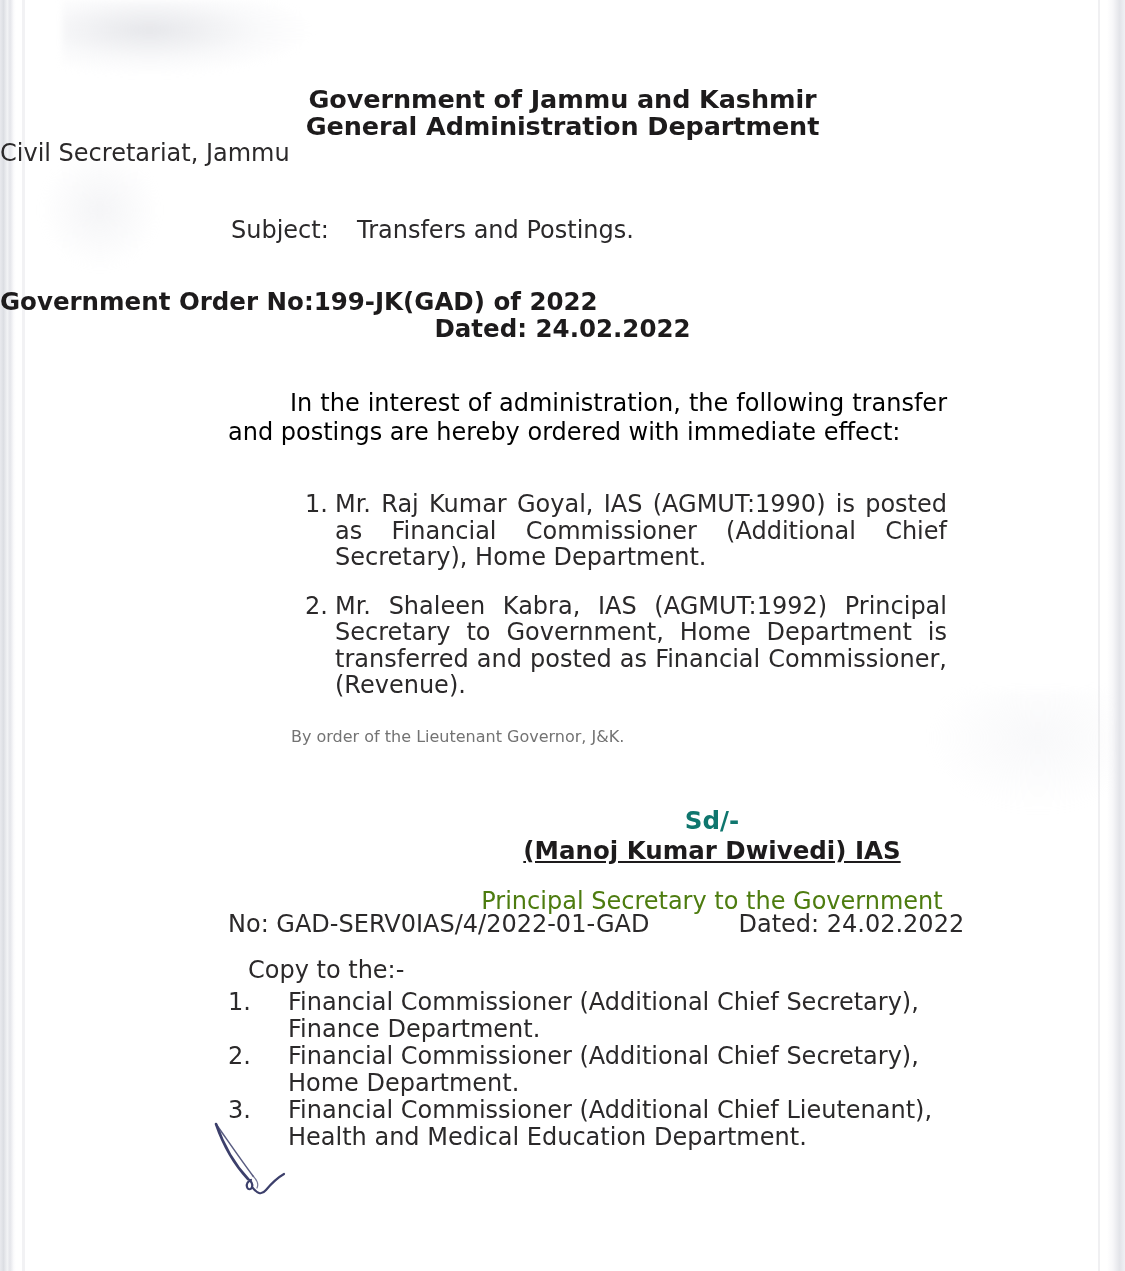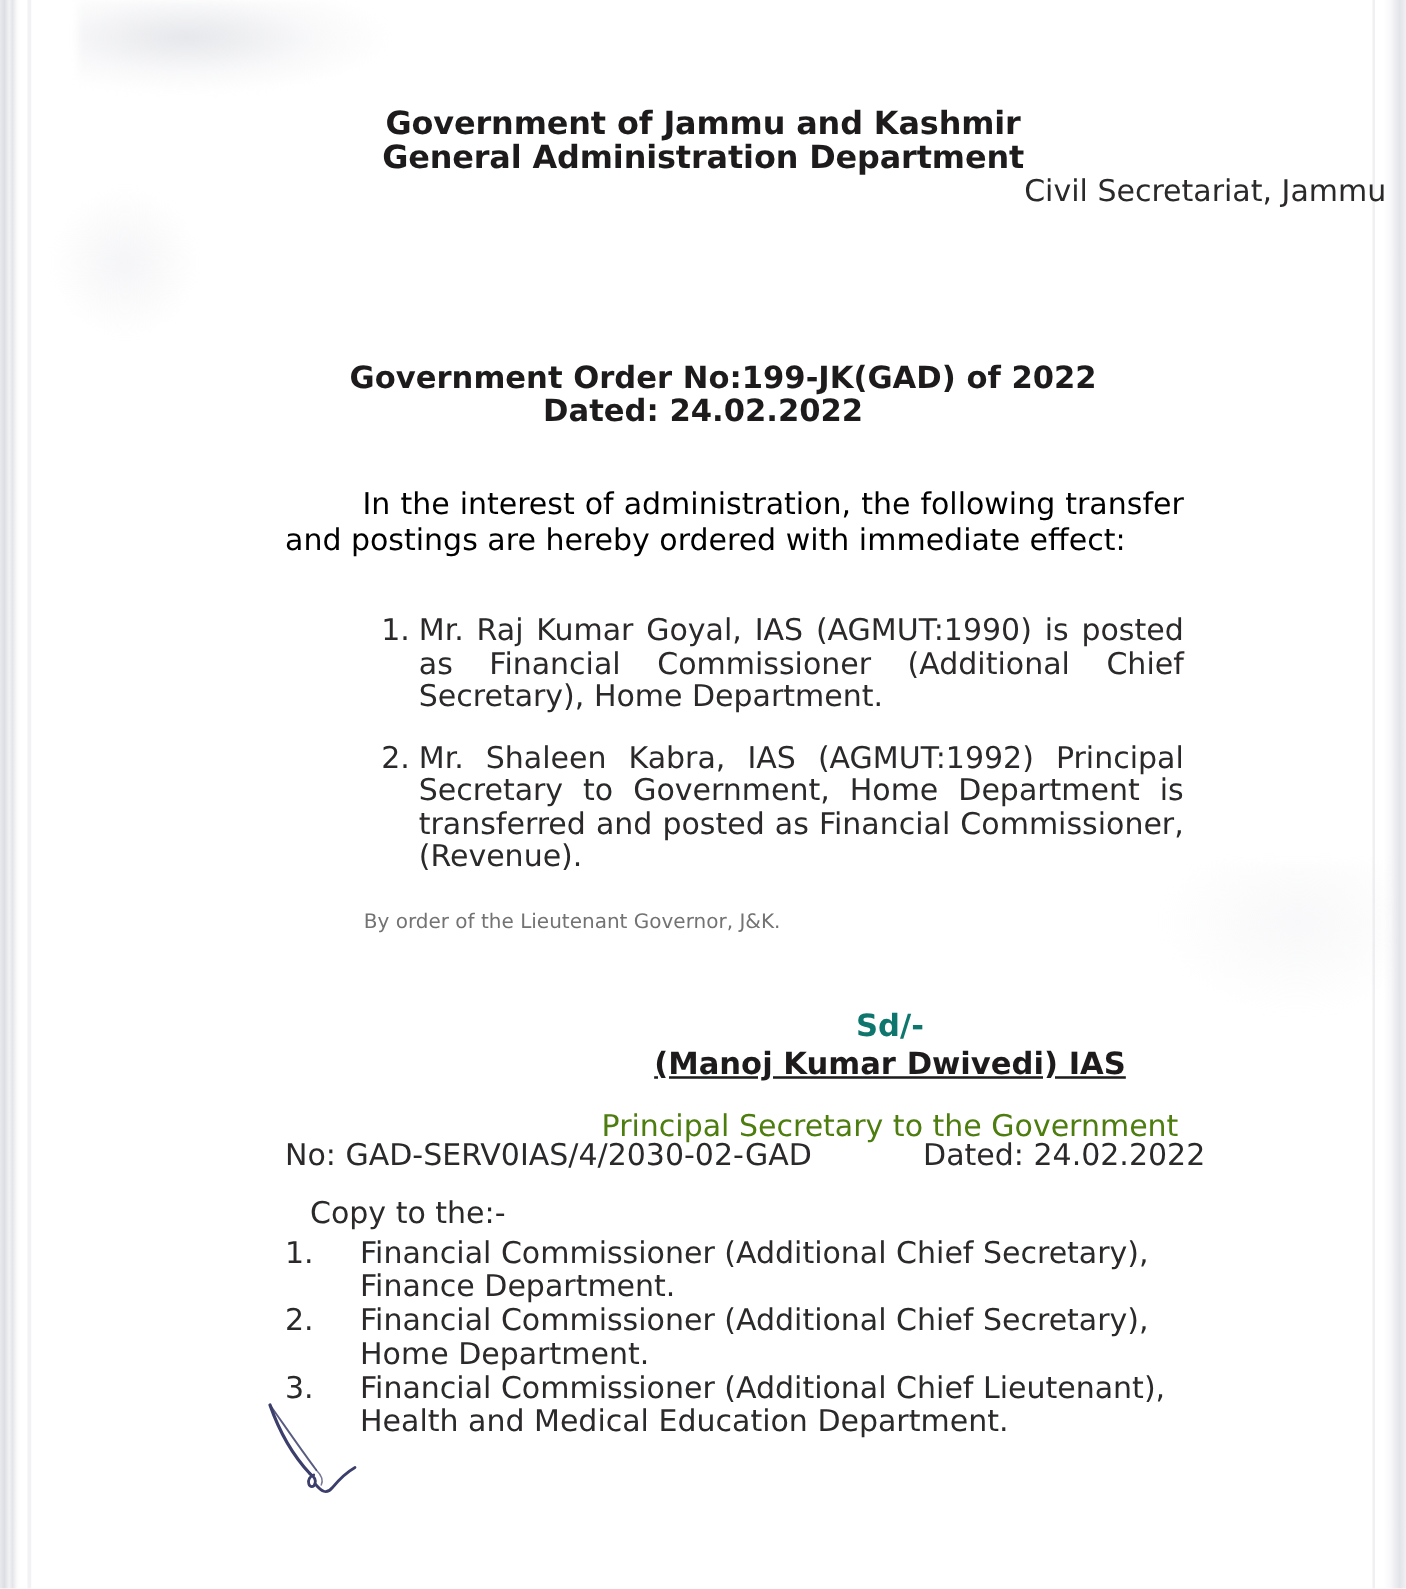--- a/index.html
+++ b/index.html
@@ -83,47 +83,46 @@
     text-align: center;
     font-weight: bold;
     font-size: 25.5px;
     letter-spacing: -0.1px;
     color: #1d1b1c;
   }
   .hdr-l1 { top: 84px; }
   .hdr-l2 { top: 111px; }
   .hdr-l3 {
     position: absolute;
-    left: 0; right: 16px;
+    left: 0; right: 0;
     top: 139px;
-    text-align: right;
+    text-align: left;
     font-size: 24px;
     font-weight: normal;
     color: #2b292a;
   }
 
   .subject {
     position: absolute;
     left: 231px;
     top: 216px;
     font-size: 24px;
     color: #2b292a;
     white-space: nowrap;
   }
   .subject .lbl { display: inline-block; width: 126px; }
 
   .order-no {
     position: absolute;
     left: 0; right: 0;
     top: 287px;
-    text-align: center;
+    text-align: left;
     font-weight: bold;
     font-size: 24.5px;
     color: #1d1b1c;
-    padding-left: 32px;
   }
   .order-date {
     position: absolute;
     left: 0; right: 0;
     top: 314px;
     text-align: center;
     font-weight: bold;
     font-size: 24.5px;
     color: #1d1b1c;
   }
@@ -262,20 +261,23 @@
   <div class="scan-smudge"></div>
   <div class="scan-smudge2"></div>
   <div class="scan-smudge3"></div>
 
   <div class="doc">
 
     <div class="hdr hdr-l1">Government of Jammu and Kashmir</div>
     <div class="hdr hdr-l2">General Administration Department</div>
     <div class="hdr-l3">Civil Secretariat, Jammu</div>
 
+    <div class="subject">
+      <span class="lbl">Subject:</span><span>Transfers and Postings.</span>
+    </div>
 
     <div class="order-no">Government Order No:199-JK(GAD) of 2022</div>
     <div class="order-date">Dated: 24.02.2022</div>
 
     <div class="intro">In the interest of administration, the following transfer and postings are hereby ordered with immediate effect:</div>
 
     <div class="olist">
       <div class="oitem">
         <span class="num">1.</span>
         <span class="txt">Mr. Raj Kumar Goyal, IAS (AGMUT:1990) is posted as Financial Commissioner (Additional Chief Secretary), Home Department.</span>
@@ -288,21 +290,21 @@
 
     <div class="byorder">By order of the Lieutenant Governor, J&amp;K.</div>
 
     <div class="sig">
       <div class="sig-sd">Sd/-</div>
       <div class="sig-name">(Manoj Kumar Dwivedi) IAS</div>
       <div class="sig-desig">Principal Secretary to the Government</div>
     </div>
 
     <div class="refline">
-      <span class="refno">No:  GAD-SERV0IAS/4/2030-02-GAD</span><span class="refdate">Dated: 24.02.2022</span>
+      <span class="refno">No:  GAD-SERV0IAS/4/2022-01-GAD</span><span class="refdate">Dated: 24.02.2022</span>
     </div>
 
     <div class="copyhead">Copy to the:-</div>
 
     <div class="clist">
       <div class="citem">
         <span class="num">1.</span>
         <span class="txt">Financial Commissioner (Additional Chief Secretary), Finance Department.</span>
       </div>
       <div class="citem">

